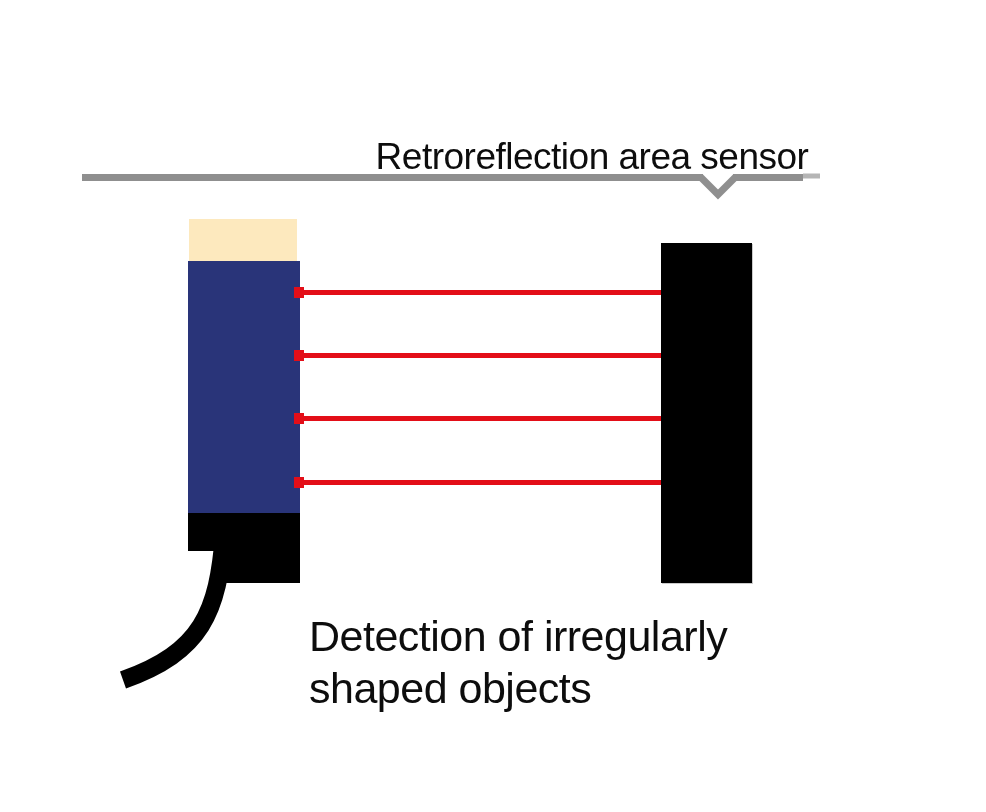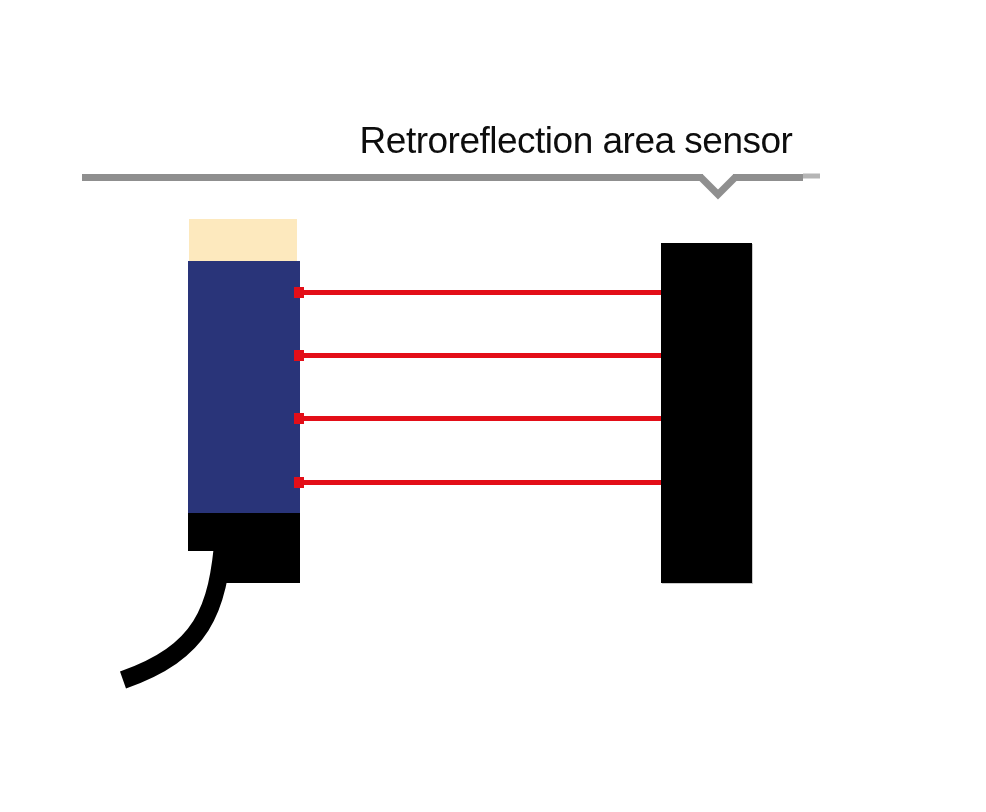--- a/index.html
+++ b/index.html
@@ -13,21 +13,21 @@
     width: 986px;
     height: 812px;
     background: var(--background, #ffffff);
     overflow: hidden;
   }
   .title {
     position: absolute;
     left: 576px;
     top: 122px;
     transform: translateX(-50%);
-    margin: 0;
+    margin: 16px;
     font-size: 37px;
     font-weight: 400;
     letter-spacing: -0.5px;
     line-height: 1.05;
     white-space: nowrap;
     color: var(--text-black, #0d0d0d);
   }
   .overlay {
     position: absolute;
     left: 0;
@@ -115,14 +115,18 @@
   <div class="sensor-cap"></div>
   <div class="sensor-body"></div>
 
   <div class="beam beam-1"></div>
   <div class="beam beam-2"></div>
   <div class="beam beam-3"></div>
   <div class="beam beam-4"></div>
 
   <div class="reflector"></div>
 
+  <div class="caption">
+    <div>Detection of irregularly</div>
+    <div>shaped objects</div>
+  </div>
 
 </div>
 
 </body></html>

